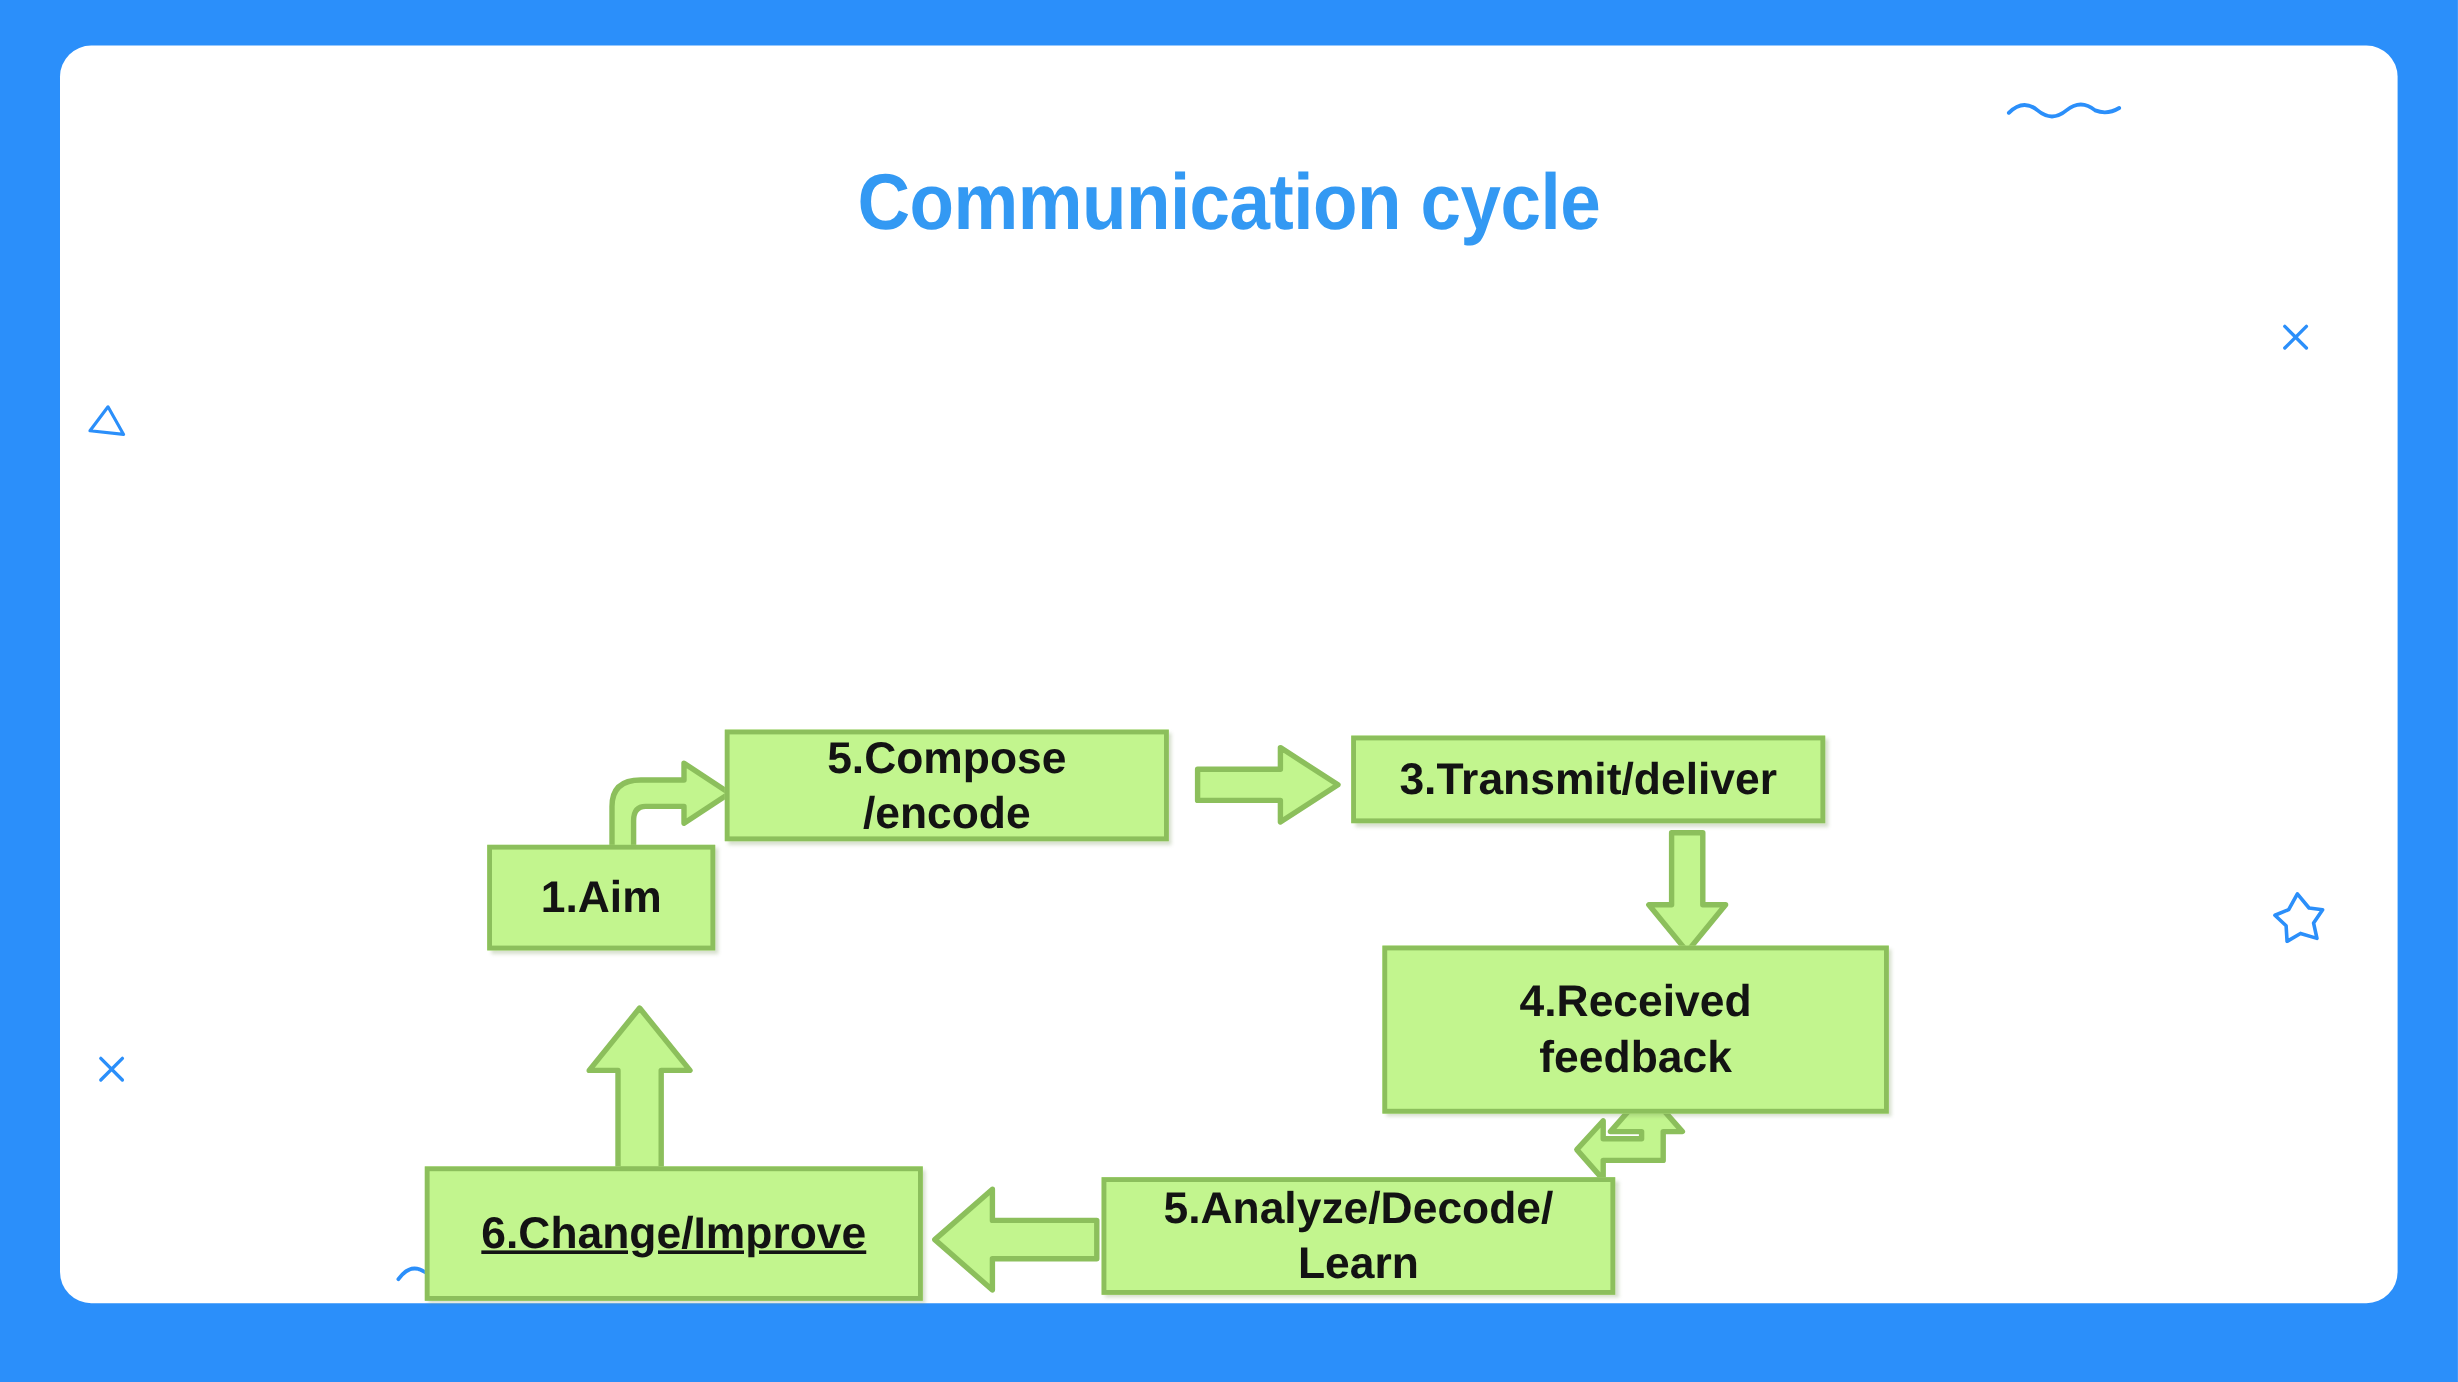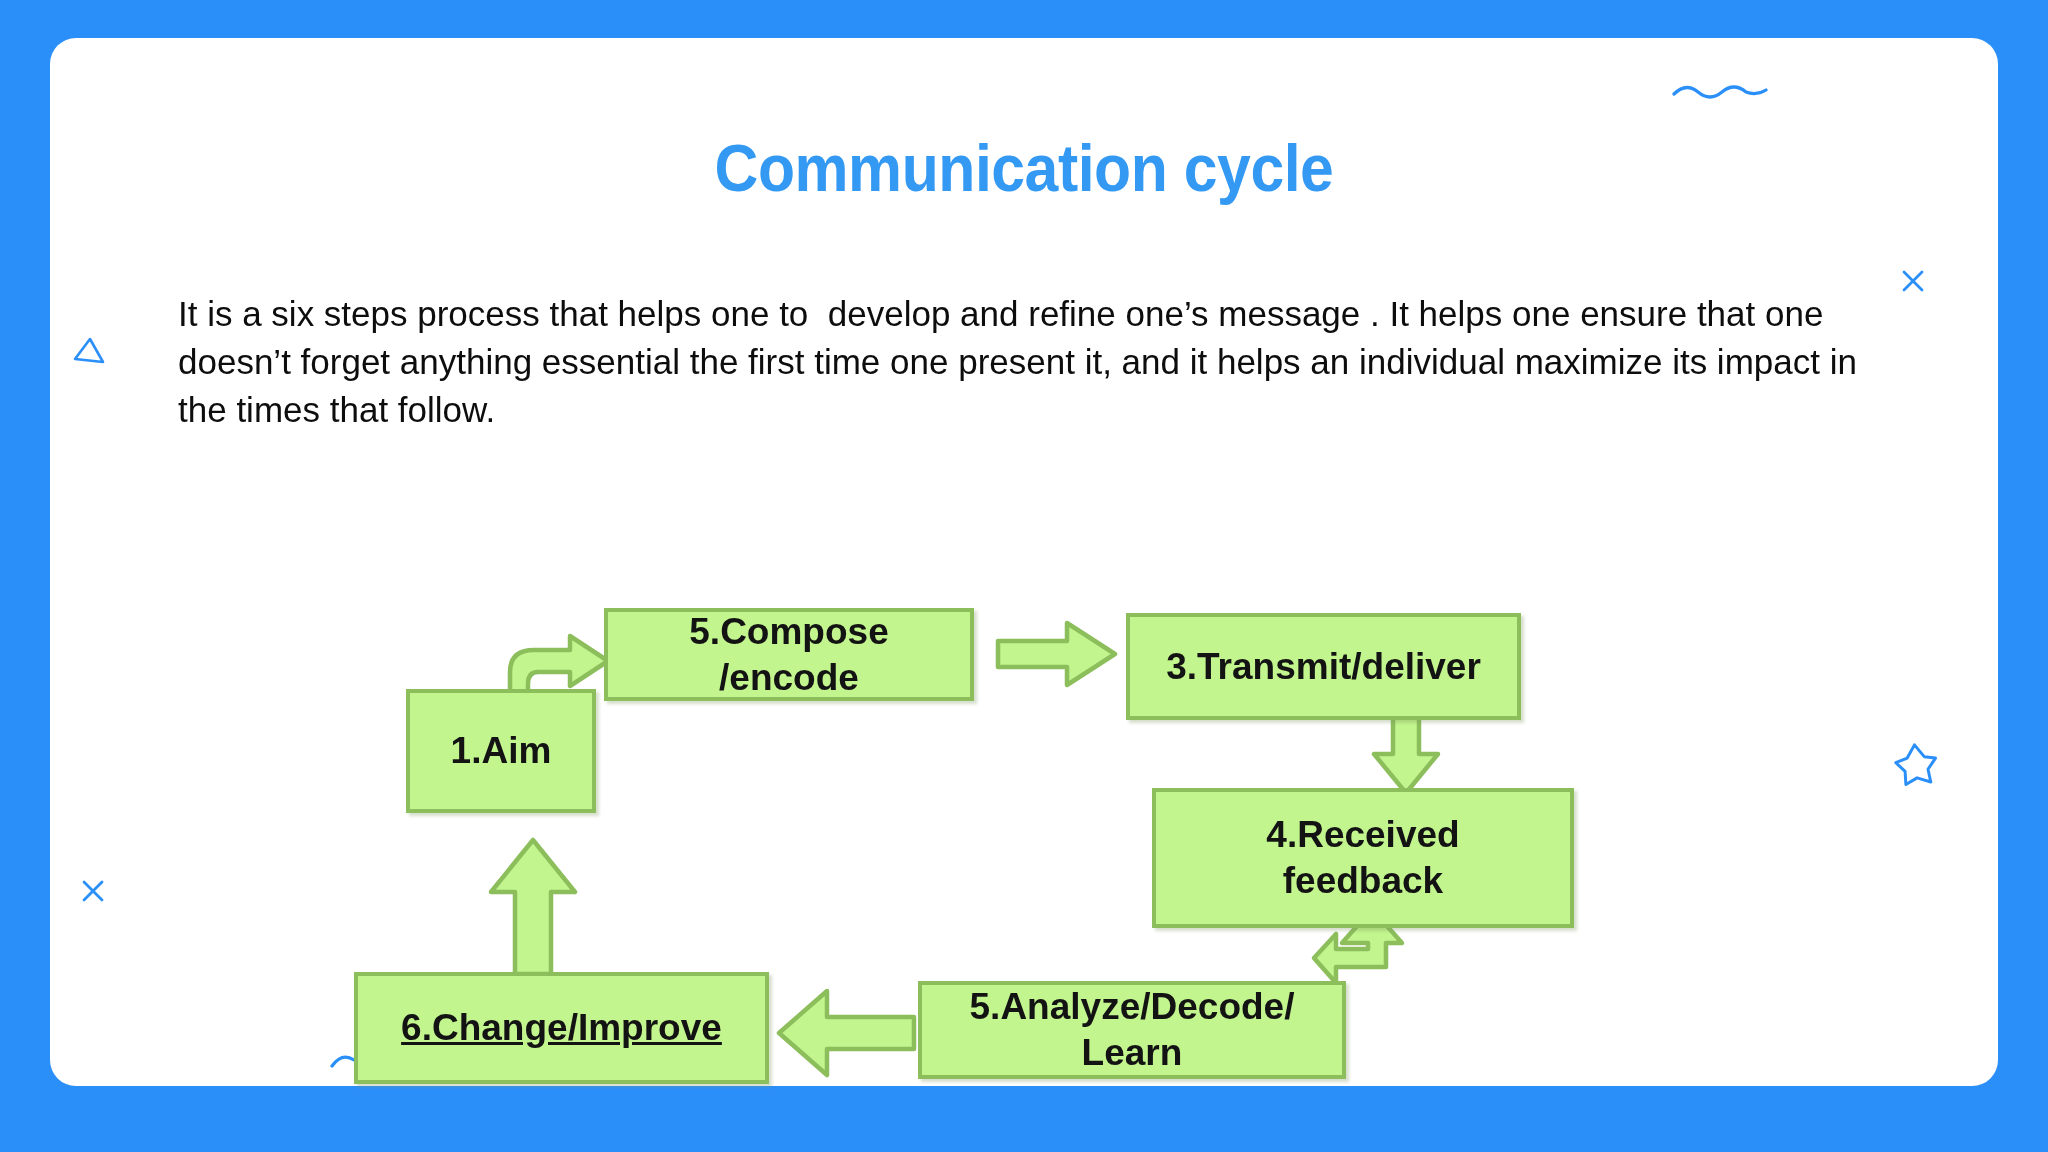--- a/index.html
+++ b/index.html
@@ -98,23 +98,23 @@
     text-align: center;
     font-family: "Liberation Sans", sans-serif;
     font-weight: bold;
     font-size: 37px;
     line-height: 46px;
     color: #131313;
     white-space: pre-line;
     z-index: 3;
   }
 
-  #node-1 { left: 406px;  top: 689px;  width: 190px; height: 124px; }
+  #node-1 { left: 406px;  top: 704px;  width: 190px; height: 88px; }
   #node-2 { left: 604px;  top: 608px;  width: 370px; height: 93px;  }
-  #node-3 { left: 1126px; top: 613px;  width: 395px; height: 107px;  }
+  #node-3 { left: 1126px; top: 613px;  width: 395px; height: 73px;  }
   #node-4 { left: 1152px; top: 788px;  width: 422px; height: 140px; }
   #node-5 { left: 918px;  top: 981px;  width: 428px; height: 98px;  }
   #node-6 { left: 354px;  top: 972px;  width: 415px; height: 112px; text-decoration: underline; }
 
   .arrow { position: absolute; z-index: 2; }
   .arrow svg { display: block; overflow: visible; }
 
   #arrow-1-2 { left: 496px;  top: 628px; }
   #arrow-2-3 { left: 995px;  top: 616px; }
   #arrow-3-4 { left: 1368px; top: 692px; }
@@ -124,21 +124,20 @@
 </style>
 </head>
 <body>
 
 <div id="slide">
 
   <div id="card"></div>
 
   <div id="title">Communication cycle</div>
 
-  <div id="para1" class="para">It is a six steps process that helps one to  develop and refine one’s message . It helps one ensure that one  doesn’t forget anything essential the first time one present it, and it helps an individual maximize its impact in the times that follow.</div>
 
 
   <div class="deco" id="deco-squiggle-top">
     <svg width="96" height="28" viewBox="0 0 96 28">
       <path d="M2 16 Q 14 4 26 14 T 50 14 T 74 14 Q 84 18 94 12" fill="none" stroke="#2b8ffa" stroke-width="3.2" stroke-linecap="round"></path>
     </svg>
   </div>
 
   <div class="deco" id="deco-triangle-left">
     <svg width="34" height="32" viewBox="0 0 34 32">

